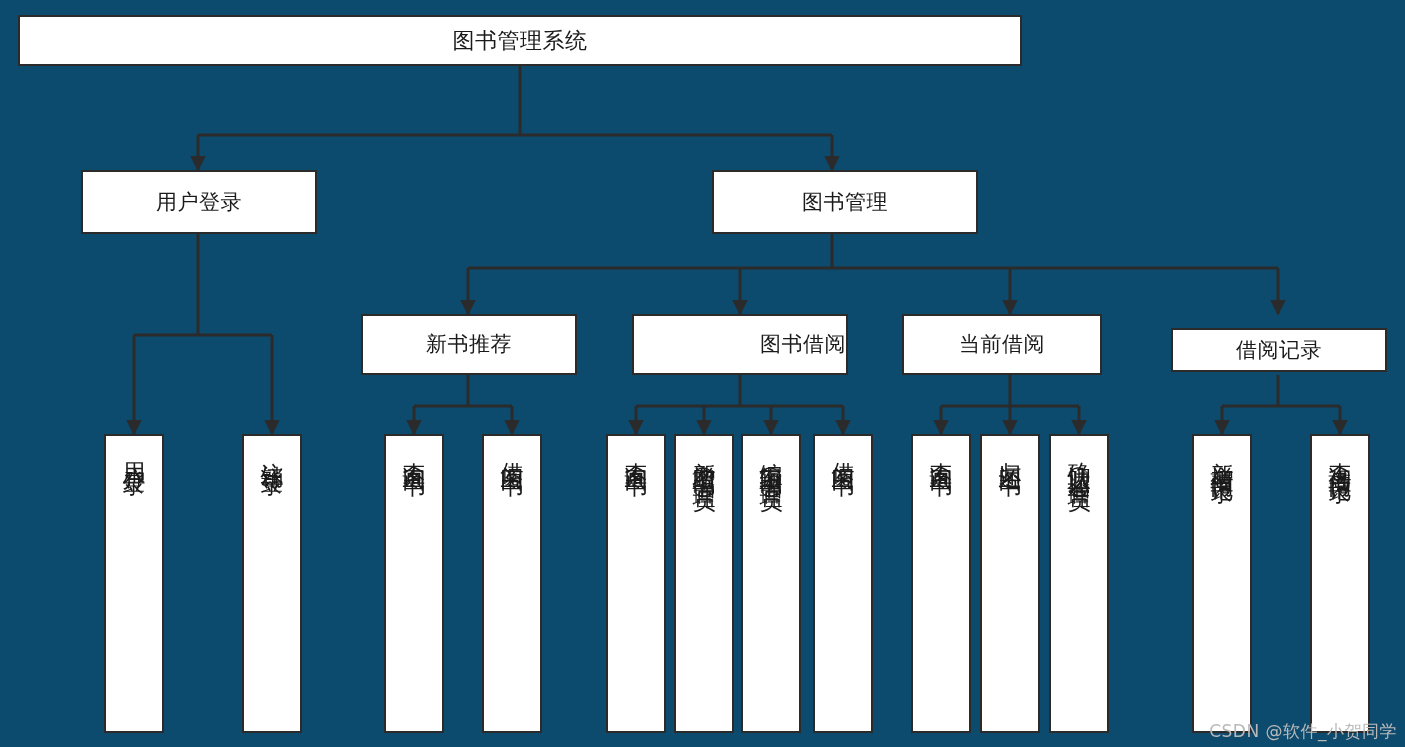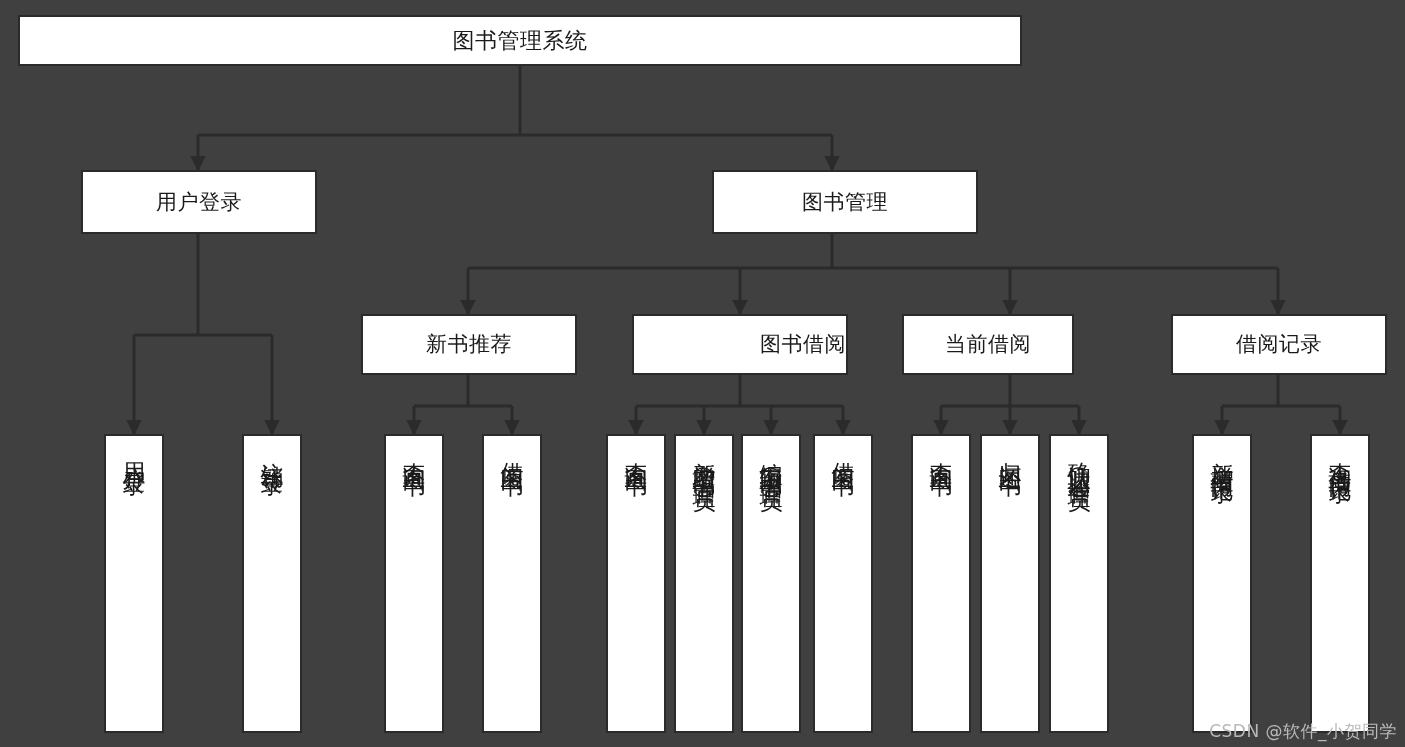--- a/index.html
+++ b/index.html
@@ -5,21 +5,21 @@
 <style>
   html,body{margin:0;padding:0;background:#ffffff;}
   body{
     font-family:"DejaVu Sans","Liberation Sans",sans-serif;
     -webkit-font-smoothing:antialiased;
   }
   #canvas{
     position:relative;
     width:1405px;
     height:747px;
-    background:#404040;
+    background:#0c4a6e;
     overflow:hidden;
   }
   #edges{
     position:absolute;
     left:0;top:0;
     width:1405px;height:747px;
     pointer-events:none;
   }
   .node{
     position:absolute;
@@ -135,24 +135,24 @@
   <div class="node horiz" style="left:712px;top:170px;width:266px;height:64px;">
     <span class="label">图书管理</span>
   </div>
 
   <div class="node horiz" style="left:361px;top:314px;width:216px;height:61px;">
     <span class="label">新书推荐</span>
   </div>
   <div class="node horiz" style="left:632px;top:314px;width:216px;height:61px;justify-content:flex-end;">
     <span class="label">图书借阅</span>
   </div>
-  <div class="node horiz" style="left:902px;top:314px;width:172px;height:61px;">
+  <div class="node horiz" style="left:902px;top:314px;width:200px;height:61px;">
     <span class="label">当前借阅</span>
   </div>
-  <div class="node horiz" style="left:1171px;top:314px;width:216px;height:61px;">
+  <div class="node horiz" style="left:1171px;top:328px;width:216px;height:44px;">
     <span class="label">借阅记录</span>
   </div>
 
   <div class="node vert" style="left:104px;top:434px;width:60px;height:299px;">
     <span class="label">用户登录</span>
   </div>
   <div class="node vert" style="left:242px;top:434px;width:60px;height:299px;">
     <span class="label">注销登录</span>
   </div>
 

